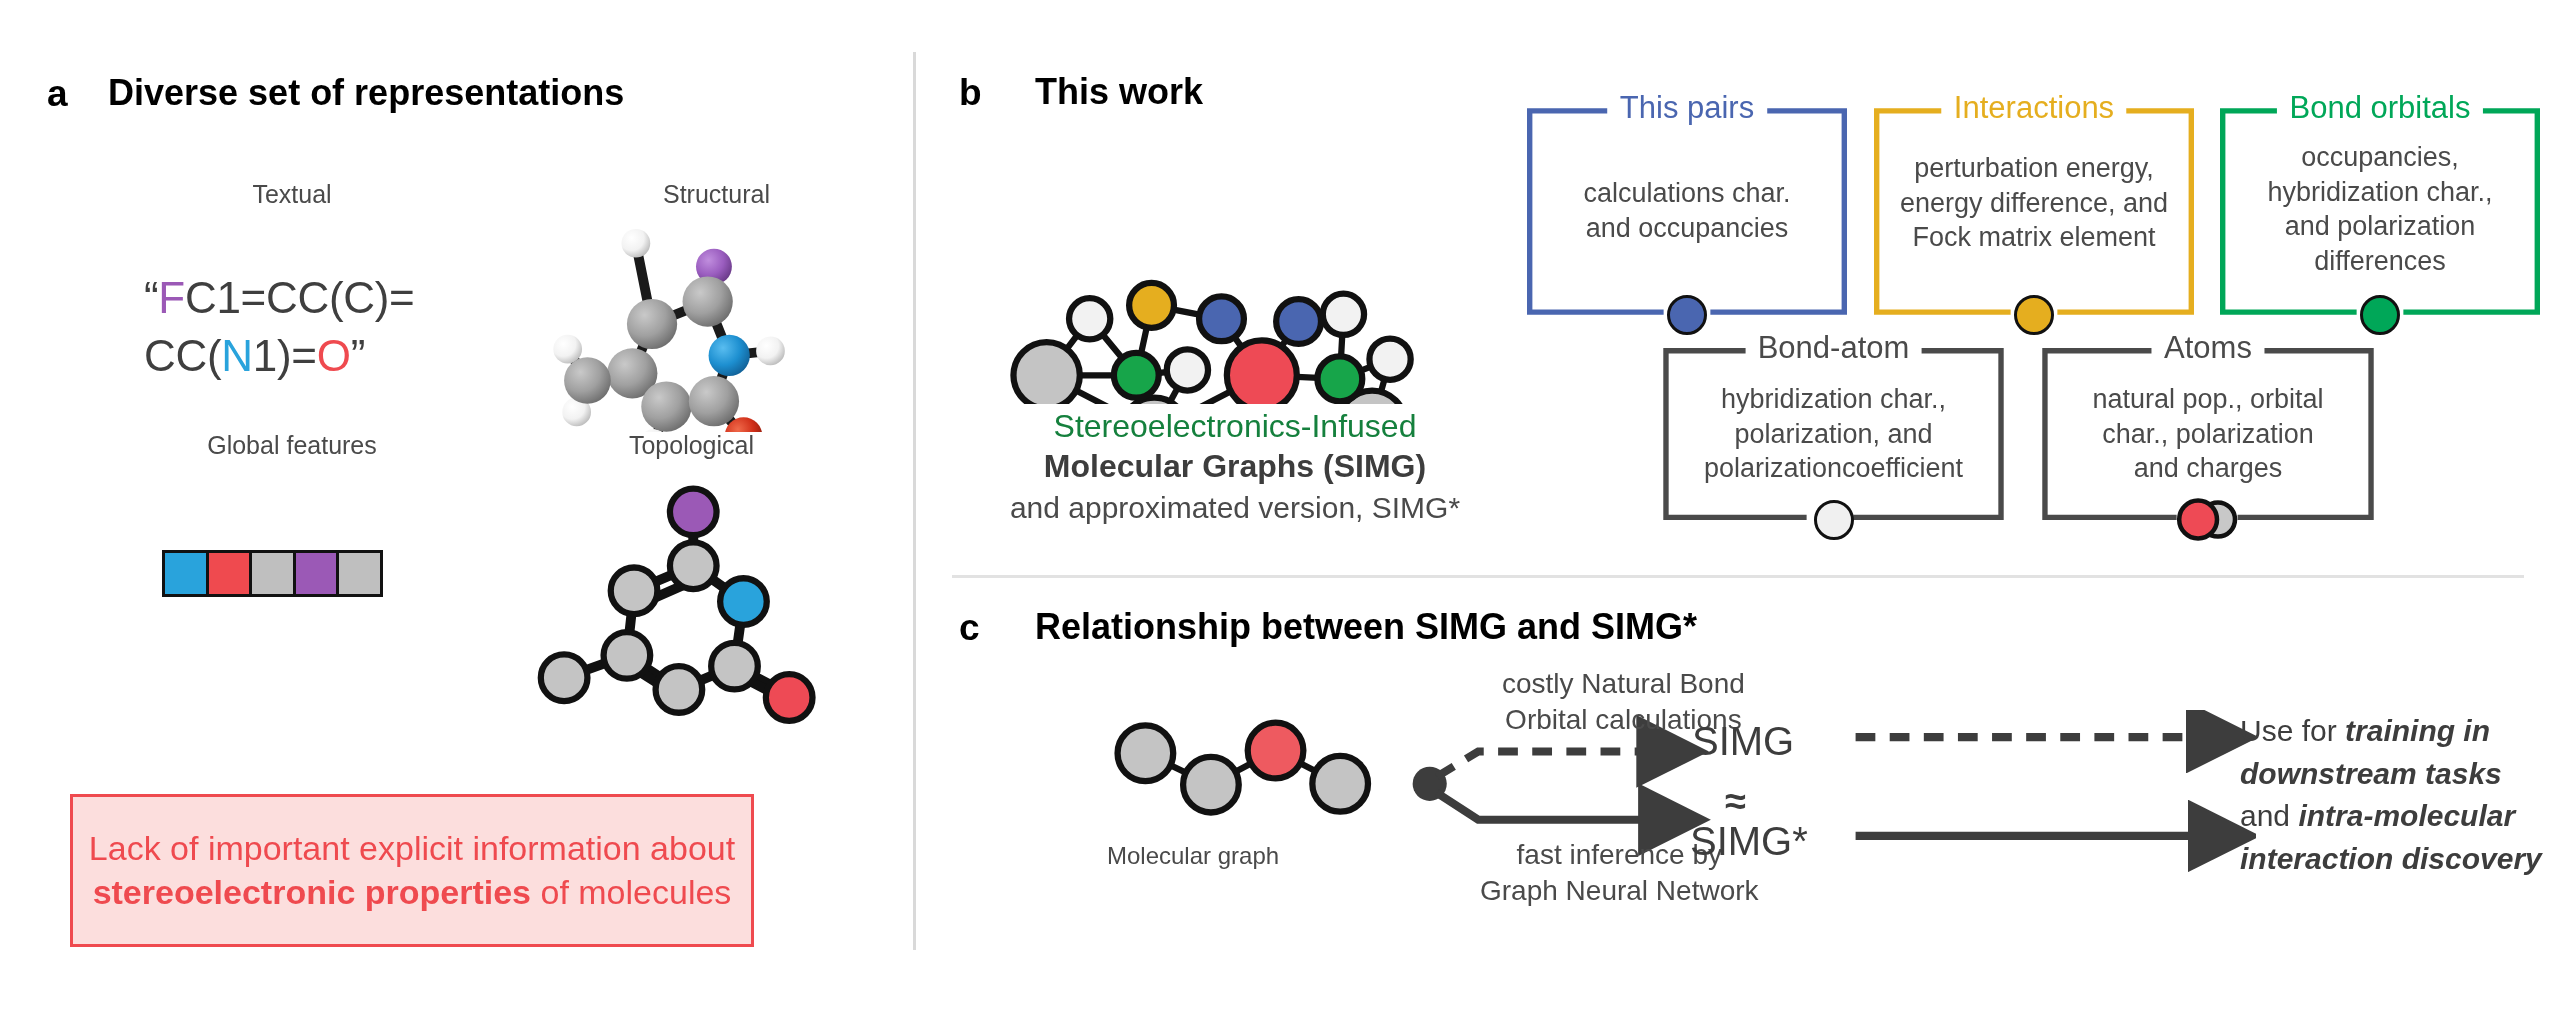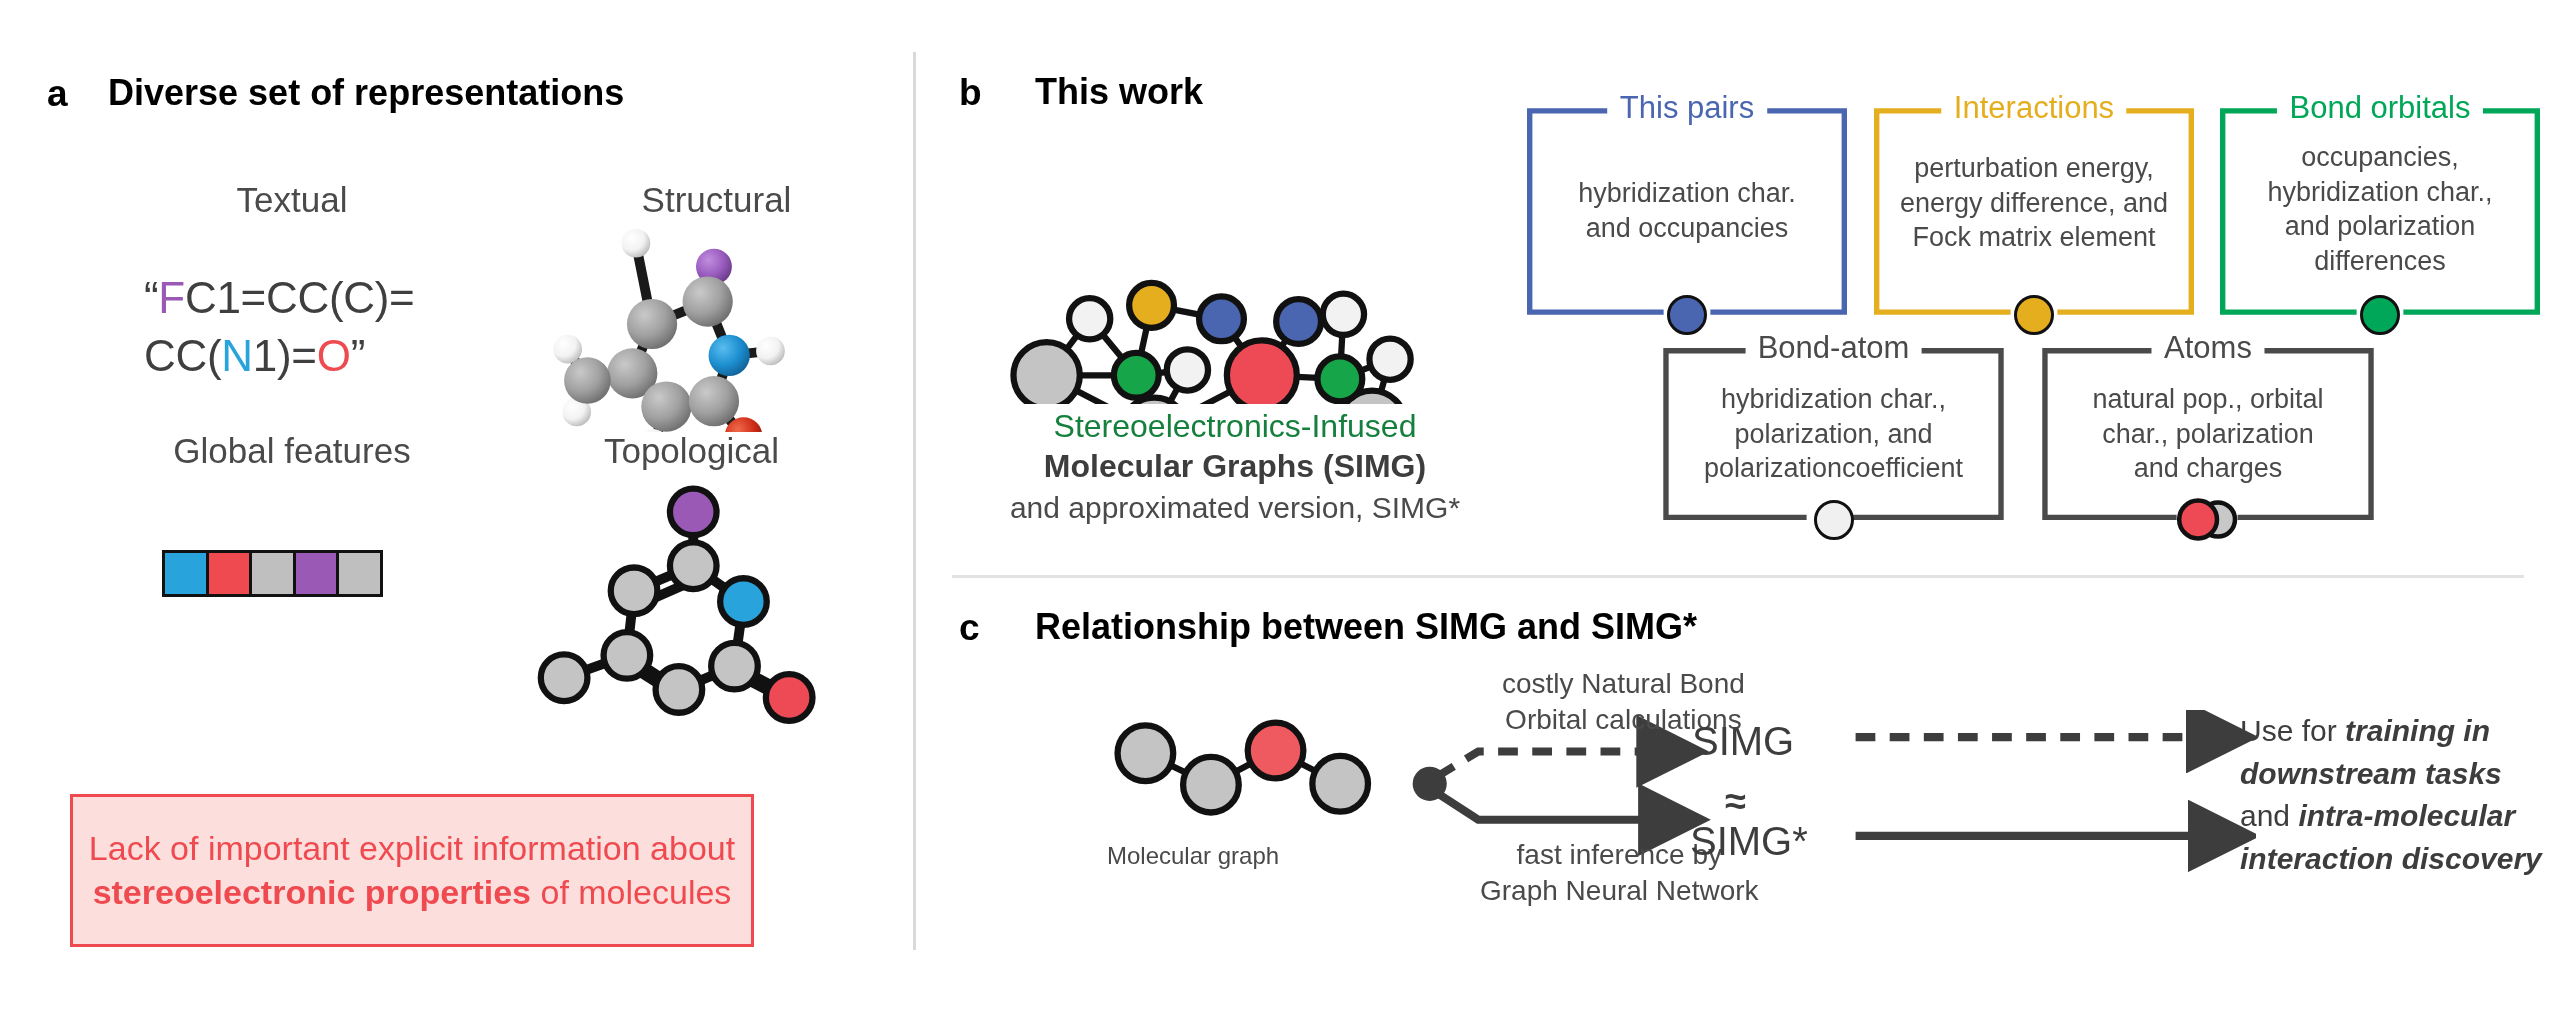--- a/index.html
+++ b/index.html
@@ -18,21 +18,21 @@
   .panel-title{
     font-weight:bold;font-size:36px;color:#000;line-height:1;white-space:nowrap;
   }
 
   
   .vdivider{background:#d9d9d9;width:2.7px;}
   .hdivider{background:#e2e2e2;height:2.7px;}
 
   
   .sublabel{
-    font-size:35px;color:#4a4a4a;text-align:center;white-space:nowrap;
+    font-size:25px;color:#4a4a4a;text-align:center;white-space:nowrap;
     font-weight:400;
   }
   .smiles{
     font-size:44px;color:#3f3f3f;text-align:left;line-height:1.32;
     letter-spacing:-0.3px;
   }
   .smiles .f{color:#9b59b6;}
   .smiles .n{color:#29a3dc;}
   .smiles .o{color:#ef4a4f;}
 
@@ -259,21 +259,21 @@
   <span class="l2">Molecular Graphs (SIMG)</span>
   <span class="l3">and approximated version, SIMG*</span>
 </div>
 
 <div class="bracket" style="left:1527px;top:108px;width:320px;height:207px;">
   <svg style="position:absolute;left:0;top:0;" width="320" height="207" viewBox="0 0 356 230">
     <path d="M 126 3 L 3 3 L 3 227 L 152 227 M 204 227 L 353 227 L 353 3 L 230 3" fill="none" stroke="#4a66b0" stroke-width="6"></path>
   </svg>
   <div class="btitle" style="color:#4a66b0;top:-16px;">This pairs</div>
   <div class="bbody" style="top:68px;">
-    <span>hybridization char.</span><br>
+    <span>calculations char.</span><br>
     <span>and occupancies</span>
   </div>
   <div class="bdot" style="width:40px;height:40px;background:#4a66b0;"></div>
 </div>
 
 <div class="bracket" style="left:1874px;top:108px;width:320px;height:207px;">
   <svg style="position:absolute;left:0;top:0;" width="320" height="207" viewBox="0 0 356 230">
     <path d="M 120 3 L 3 3 L 3 227 L 152 227 M 204 227 L 353 227 L 353 3 L 236 3" fill="none" stroke="#e5ae1f" stroke-width="6"></path>
   </svg>
   <div class="btitle" style="color:#e5ae1f;top:-16px;">Interactions</div>

